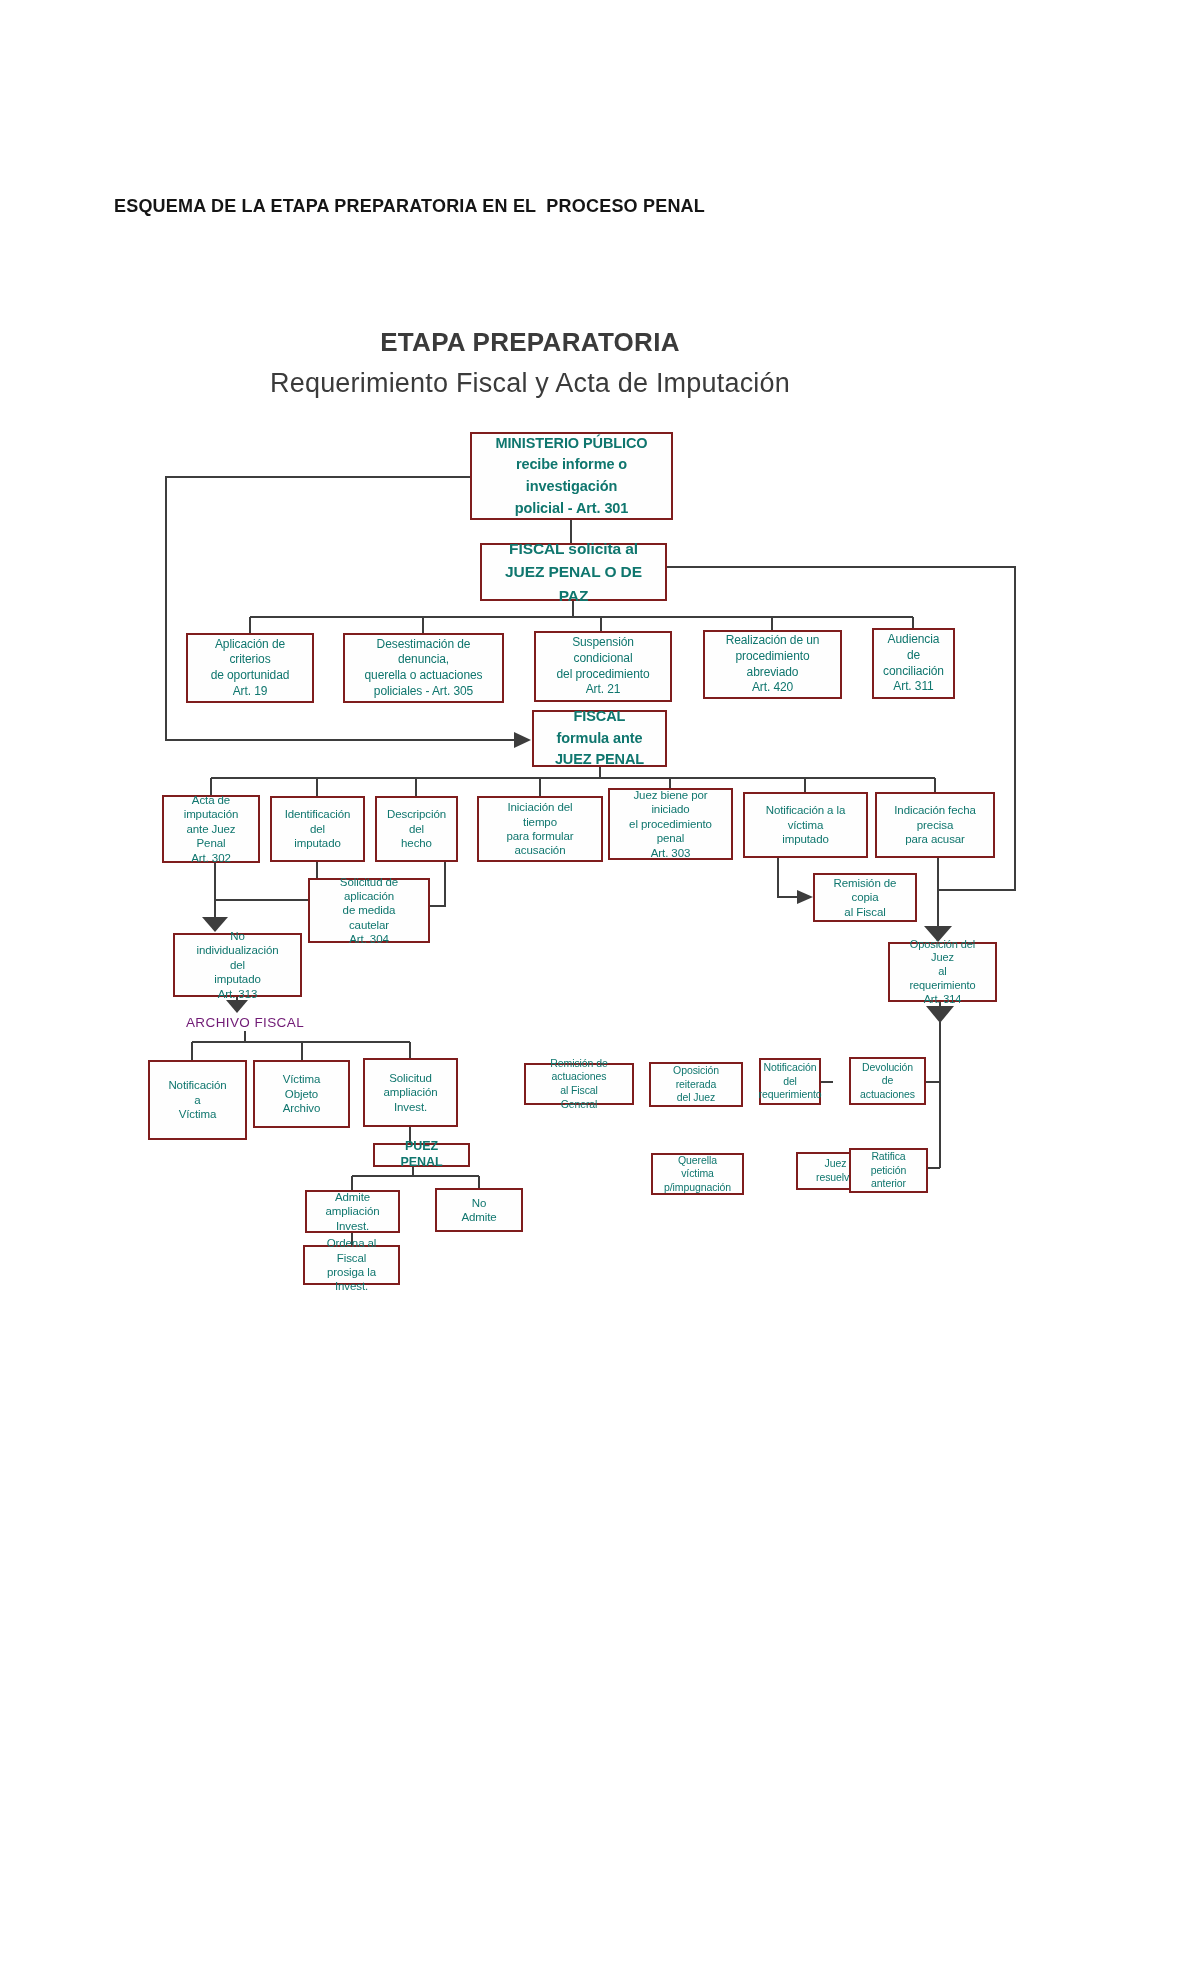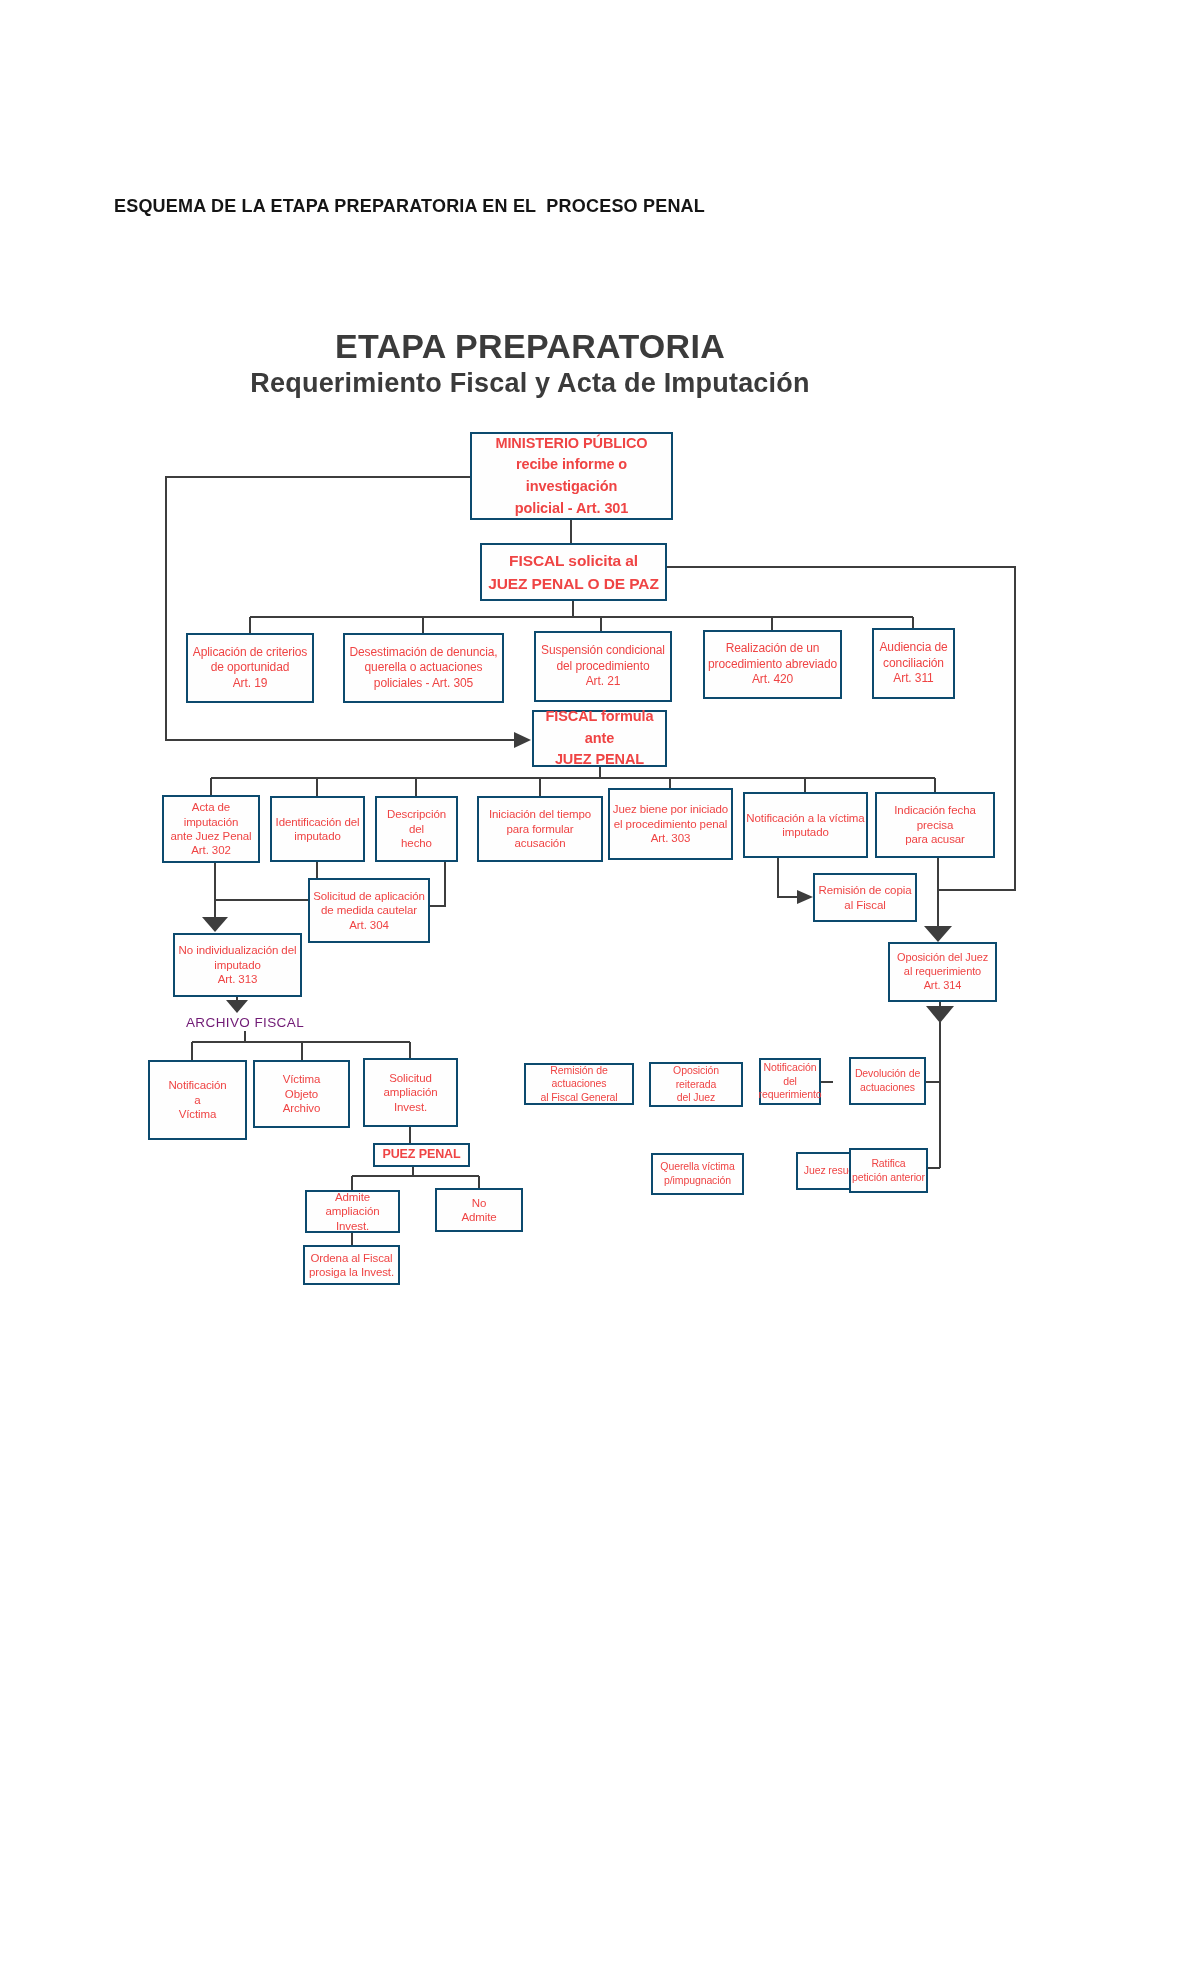--- a/index.html
+++ b/index.html
@@ -7,34 +7,34 @@
     width:1200px;height:1976px;position:relative;overflow:hidden;
     font-family:"Liberation Sans","DejaVu Sans",sans-serif;
   }
   .page-title{
     position:absolute;left:114px;top:196px;margin:0;
     font-size:18px;font-weight:bold;color:#151515;
     letter-spacing:.2px;white-space:pre;
   }
   .chart-title{
     position:absolute;left:230px;top:327px;width:600px;text-align:center;
-    font-size:34px;font-weight:bold;color:#3b3b3b;letter-spacing:.3px;
+    font-size:26px;font-weight:bold;color:#3b3b3b;letter-spacing:.3px;
   }
   .chart-subtitle{
     position:absolute;left:230px;top:368px;width:600px;text-align:center;
-    font-size:27px;font-weight:bold;color:#3b3b3b;letter-spacing:.2px;
+    font-size:27px;font-weight:normal;color:#3b3b3b;letter-spacing:.2px;
   }
   svg.wires{position:absolute;left:0;top:0;}
   .node{
     position:absolute;box-sizing:border-box;
-    border:2px solid #0c4a6e;background:#fefefe;
+    border:2px solid #7f1d1d;background:#fefefe;
     display:flex;align-items:center;justify-content:center;
     text-align:center;white-space:pre-line;
-    color:#ef4444;font-size:11.5px;line-height:1.25;
-    padding:2px 1px;letter-spacing:-.1px;
+    color:#0f766e;font-size:11.5px;line-height:1.25;
+    padding:2px 16px;letter-spacing:-.1px;
   }
   .node.b{font-weight:bold;}
   .node.f15{font-size:14.5px;line-height:1.5;}
   .node.f16{font-size:15.5px;line-height:1.5;}
   .node.f12{font-size:12px;line-height:1.3;}
   .node.f10{font-size:10.5px;line-height:1.3;margin-left:16px;}
   .node.f13{font-size:12.5px;margin-left:8px;}
   .plain{
     position:absolute;box-sizing:border-box;background:transparent;border:none;
     display:flex;align-items:center;justify-content:center;text-align:center;

